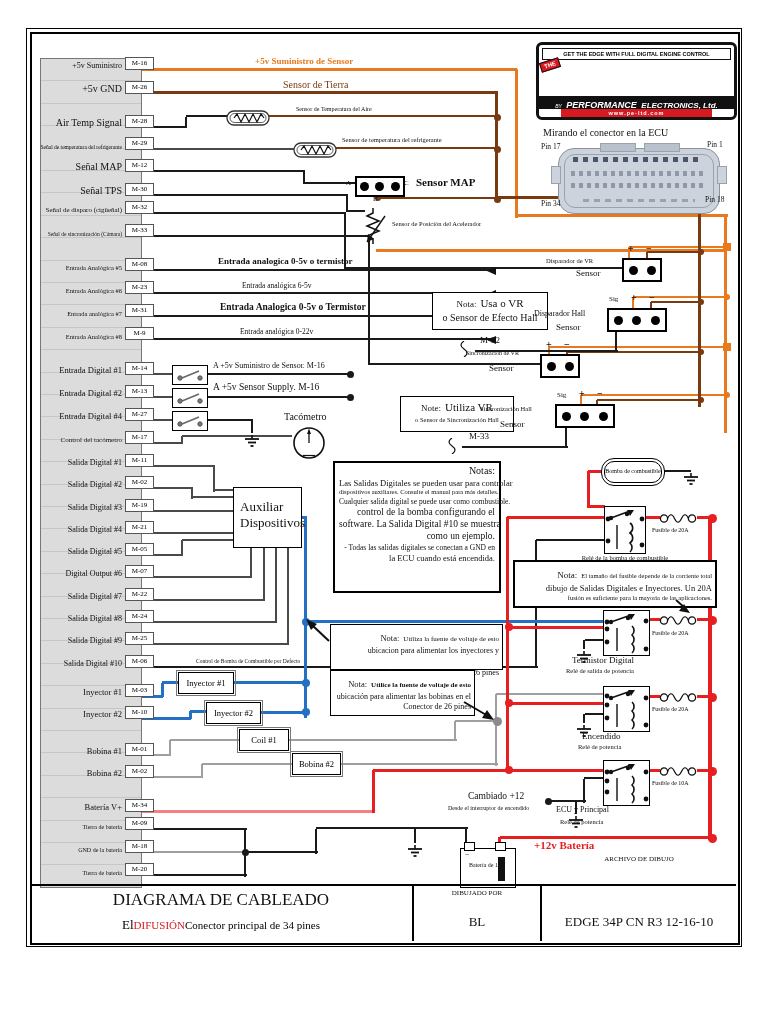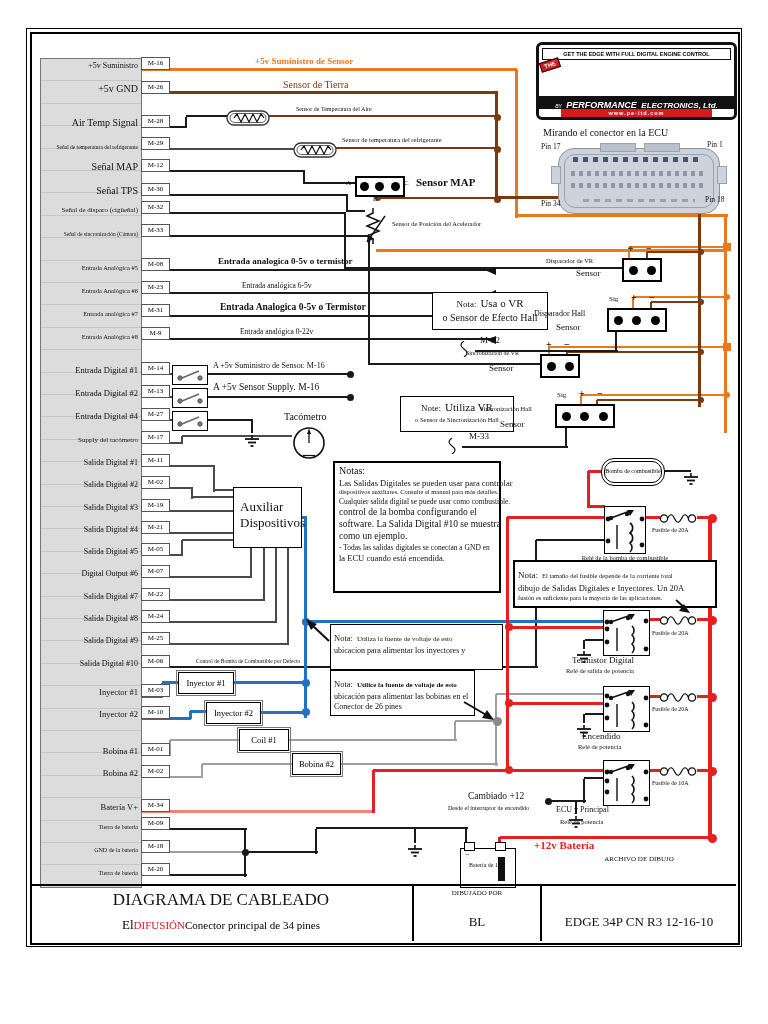--- a/index.html
+++ b/index.html
@@ -5,35 +5,35 @@
   html,body{margin:0;padding:0;background:#fff;width:768px;height:1024px;position:relative;overflow:hidden;}
   .abs{position:absolute;}
   .t{position:absolute;font-family:"Liberation Serif","DejaVu Serif",serif;white-space:nowrap;color:#111;line-height:1.05;}
   .ctr{text-align:center;}
   .w{position:absolute;}
   .c-or{background:#e8791e}.c-br{background:#7a3a10}.c-rd{background:#e62020}.c-rp{background:#f48080}
   .c-bl{background:#2470c2}.c-gy{background:#9f9f9f}.c-dg{background:#4a4a4a}.c-bk{background:#1a1a1a}
   .dot{position:absolute;border-radius:50%;}
   .panel{position:absolute;left:40px;top:58px;width:100px;height:828px;border:1px solid #777;
          background:repeating-linear-gradient(180deg,#dcdcdc 0 21.4px,#c6c6c6 21.4px 22.4px);}
-  .prow{position:absolute;left:40px;width:130px;height:13px;}
+  .prow{position:absolute;left:24px;width:130px;height:13px;}
   .plab{position:absolute;right:32px;bottom:0;left:0;text-align:right;font-family:"Liberation Serif",serif;color:#111;}
   .pbox{position:absolute;left:101px;top:0;width:27px;height:11px;background:#fff;border:1px solid #555;
         font-family:"Liberation Serif",serif;font-size:7px;text-align:center;line-height:11px;}
   .f55{font-size:5.5px}.f6{font-size:6px}.f65{font-size:6.5px}.f7{font-size:7px}.f75{font-size:7.5px}
   .f8{font-size:8px}.f85{font-size:8.5px}.f9{font-size:9px}.f95{font-size:9.5px}.f10{font-size:10px}
   .f11{font-size:11px}.f13{font-size:13px}.f17{font-size:17px}
   .bx{position:absolute;border:1.5px solid #000;background:#fff;}
   .shadowbx{position:absolute;border:1.5px solid #000;background:#fff;outline:1px solid #777;outline-offset:1px;
             font-family:"Liberation Serif",serif;text-align:center;}
   .conn{position:absolute;border:2px solid #000;background:#fff;display:flex;align-items:center;justify-content:space-around;}
   .cdot{width:9px;height:9px;border-radius:50%;background:#000;}
   .arr{position:absolute;width:0;height:0;border-top:4px solid transparent;border-bottom:4px solid transparent;border-right:9px solid #111;}
   .relay{position:absolute;border:1.5px solid #000;background:#fff;}
-  .notebx{position:absolute;border:1.5px solid #000;background:#fff;font-family:"Liberation Serif",serif;}
+  .notebx{position:absolute;border:1.5px solid #000;background:#fff;font-family:"Liberation Serif",serif;text-align:right;}
 </style>
 </head>
 <body>
 
 <div class="abs" style="left:26px;top:28px;width:714px;height:917px;border:1px solid #000;"></div>
 <div class="abs" style="left:30px;top:32px;width:706px;height:909px;border:2px solid #000;"></div>
 
 <div id="wires">
     <div class="w c-or" style="left: 141px; top: 67.5px; width: 376px; height: 3px;"></div>
     <div class="w c-or" style="left: 514.5px; top: 69px; width: 3px; height: 149px;"></div>
@@ -305,21 +305,21 @@
   </div>
 <div class="prow" style="top:385px">
     <span class="plab f85">Entrada Digital #2</span>
     <span class="pbox">M-13</span>
   </div>
 <div class="prow" style="top:408px">
     <span class="plab f85">Entrada Digital #4</span>
     <span class="pbox">M-27</span>
   </div>
 <div class="prow" style="top:431px">
-    <span class="plab f7">Supply del tacómetro</span>
+    <span class="plab f7">Control del tacómetro</span>
     <span class="pbox">M-17</span>
   </div>
 <div class="prow" style="top:454px">
     <span class="plab f8">Salida Digital #1</span>
     <span class="pbox">M-11</span>
   </div>
 <div class="prow" style="top:476px">
     <span class="plab f8">Salida Digital #2</span>
     <span class="pbox">M-02</span>
   </div>

